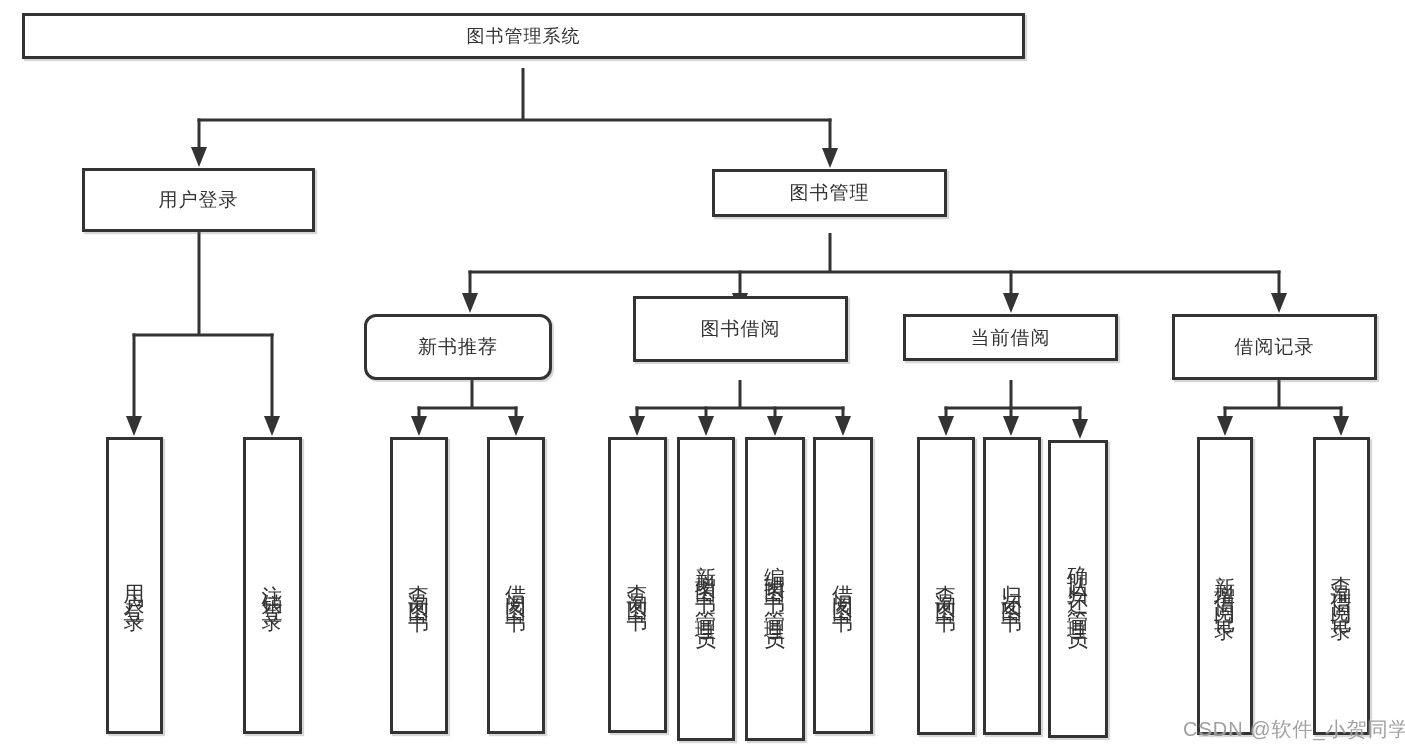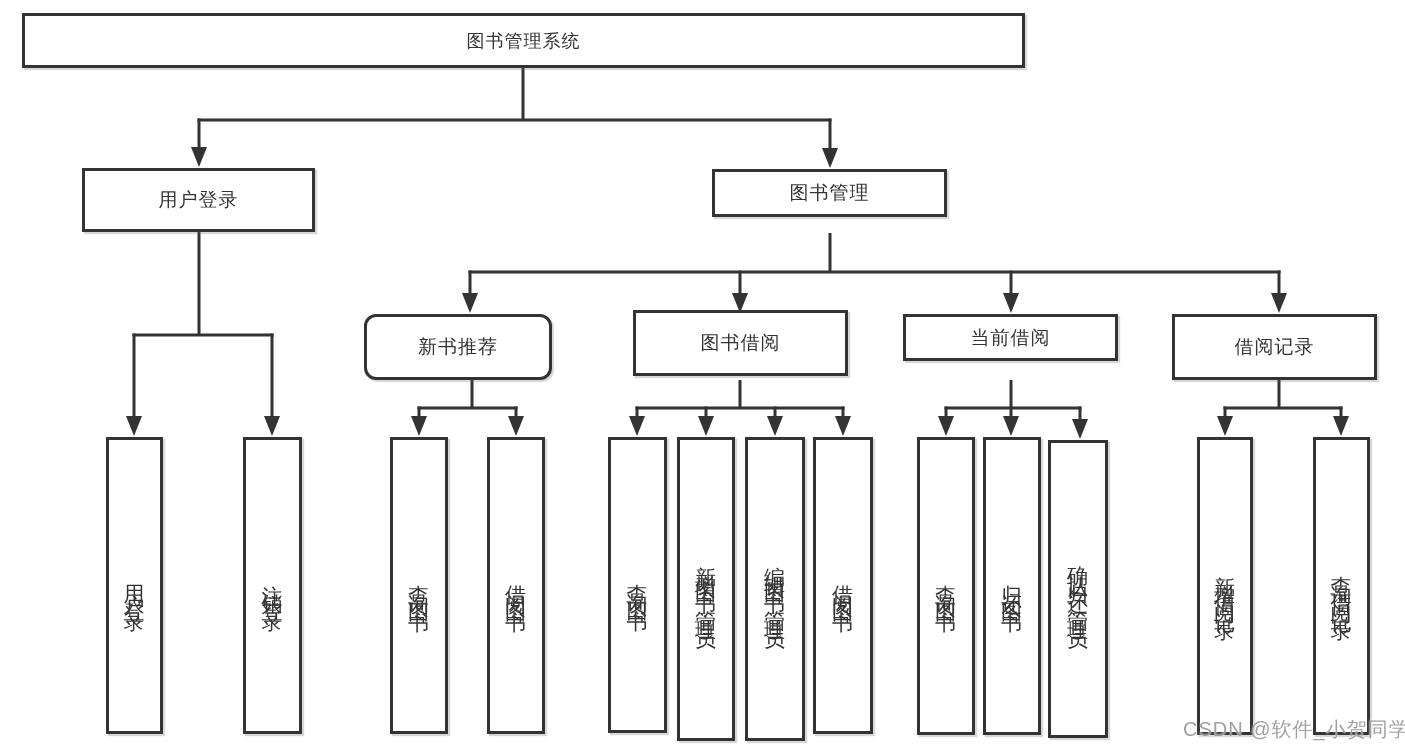--- a/index.html
+++ b/index.html
@@ -25,25 +25,25 @@
   }
   .h { font-size: 19px; letter-spacing: 1px; }
   .v {
     writing-mode: vertical-rl;
     text-orientation: mixed;
     font-size: 21px;
     letter-spacing: 9px;
     line-height: 1;
   }
   
-  .n-root    { left:22px;  top:13px;  width:1003px; height:55px; font-size:18px; }
+  .n-root    { left:22px;  top:13px;  width:1003px; height:46px; font-size:18px; }
   .n-login   { left:82px;  top:168px; width:233px;  height:64px; }
   .n-mgmt    { left:712px; top:169px; width:235px;  height:48px; }
   .n-newbook { left:364px; top:314px; width:188px;  height:66px;border-radius:12px; }
-  .n-borrow  { left:633px; top:310px; width:215px;  height:66px; }
+  .n-borrow  { left:633px; top:296px; width:215px;  height:66px; }
   .n-current { left:903px; top:314px; width:215px;  height:47px; }
   .n-records { left:1172px;top:314px; width:205px;  height:66px; }
   
   .l-login-1 { left:106px;  top:437px; width:57px; height:297px; }
   .l-login-2 { left:243px;  top:437px; width:59px; height:297px; }
   .l-new-1   { left:390px;  top:437px; width:58px; height:297px; }
   .l-new-2   { left:487px;  top:437px; width:58px; height:297px; }
   .l-bor-1   { left:608px;  top:437px; width:59px; height:296px; }
   .l-bor-2   { left:677px;  top:437px; width:58px; height:304px; }
   .l-bor-3   { left:745px;  top:437px; width:60px; height:304px; }

